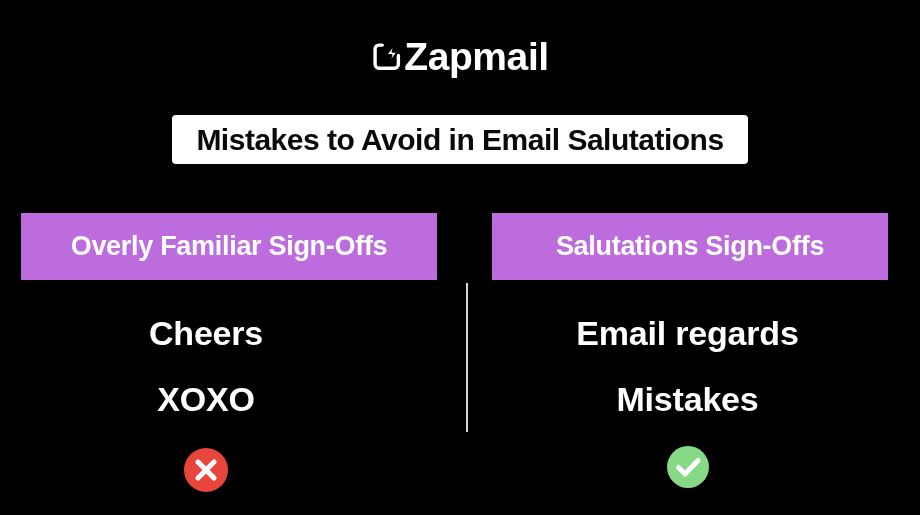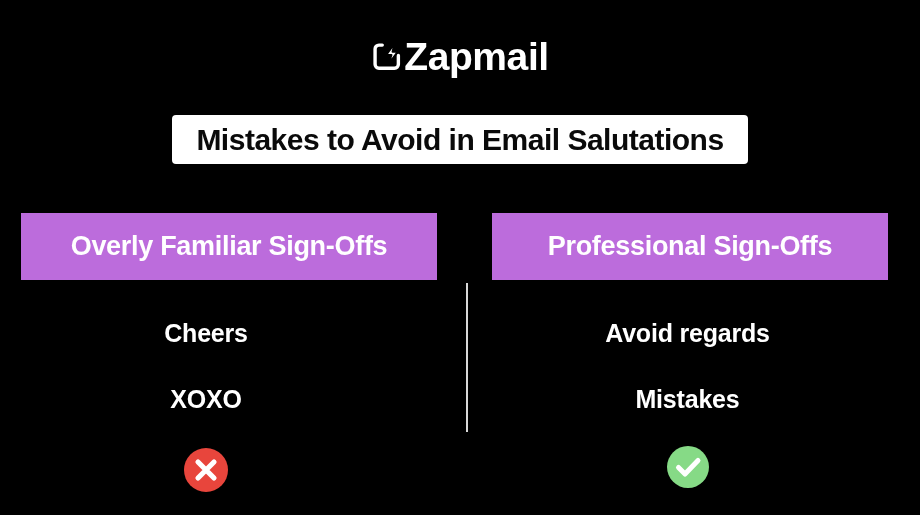--- a/index.html
+++ b/index.html
@@ -102,21 +102,21 @@
     padding-top: 20px;
   }
   .col-item {
     height: 66px;
     display: flex;
     align-items: center;
     justify-content: center;
   }
   .col-item-text {
     color: #ffffff;
-    font-size: 25px;
+    font-size: 34px;
     font-weight: 700;
     letter-spacing: -0.2px;
     line-height: 1;
     white-space: nowrap;
     font-family: "Liberation Sans", sans-serif;
   }
 
   
   .column.left  .col-items { margin-left: -46px; }
   .column.right .col-items { margin-left:  -5px; }
@@ -189,25 +189,25 @@
       <span class="badge negative">
         <svg width="44" height="44" viewBox="0 0 44 44" aria-hidden="true">
           <path d="M14 14 L30 30 M30 14 L14 30" stroke="#ffffff" stroke-width="5.2" stroke-linecap="round"></path>
         </svg>
       </span>
     </div>
   </div>
 
   <div class="column right">
     <div class="col-header">
-      <span class="col-header-text">Professional Sign-Offs</span>
+      <span class="col-header-text">Salutations Sign-Offs</span>
     </div>
     <div class="col-items">
       <div class="col-item">
-        <span class="col-item-text">Avoid regards</span>
+        <span class="col-item-text">Email regards</span>
       </div>
       <div class="col-item">
         <span class="col-item-text">Mistakes</span>
       </div>
     </div>
     <div class="badge-row">
       <span class="badge positive">
         <svg width="42" height="42" viewBox="0 0 42 42" aria-hidden="true">
           <path d="M11.5 21.5 L18 28 L31 14.5" stroke="#ffffff" stroke-width="5" fill="none" stroke-linecap="round" stroke-linejoin="round"></path>
         </svg>

